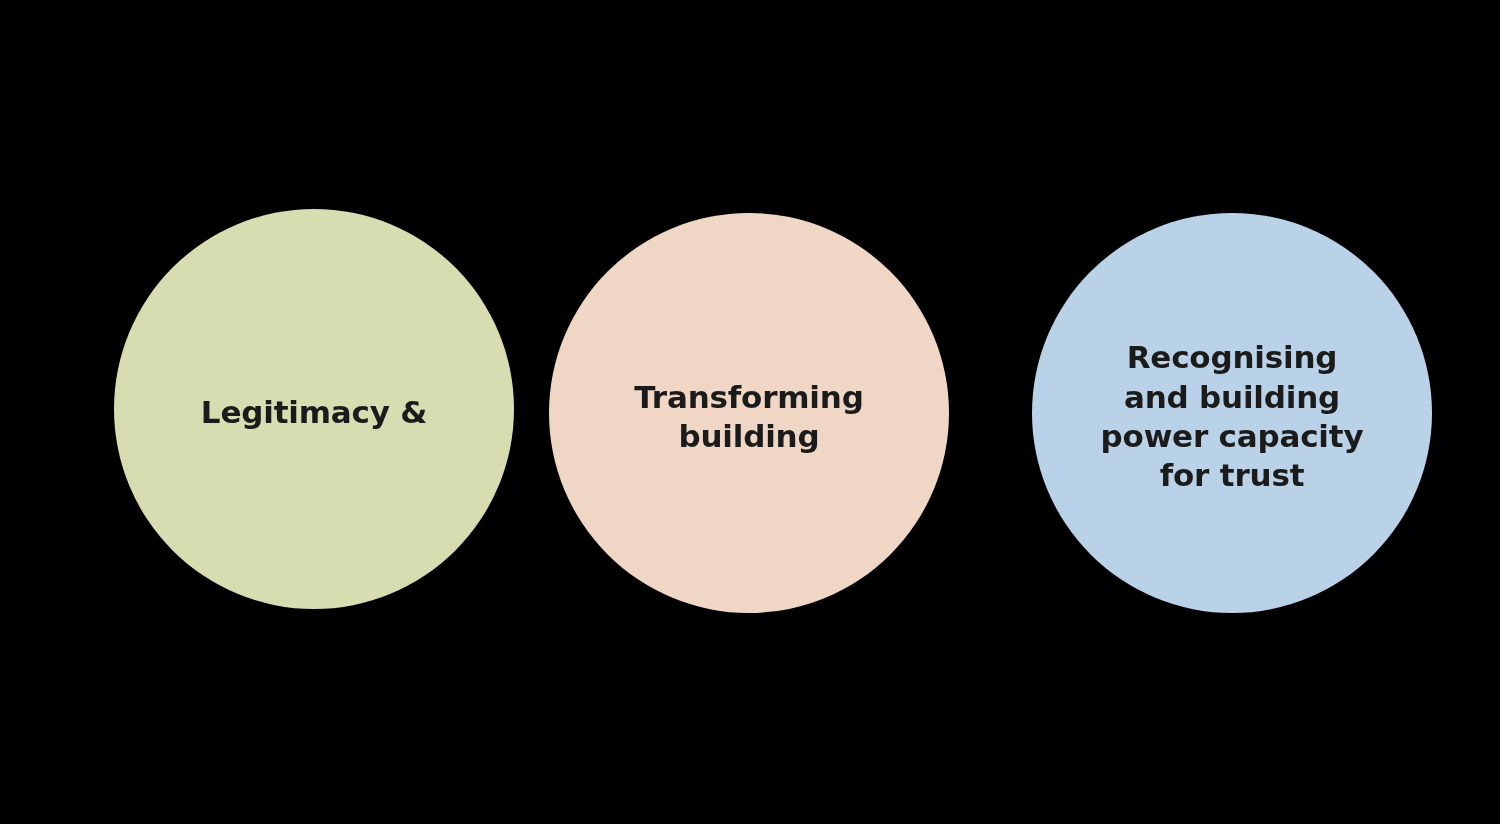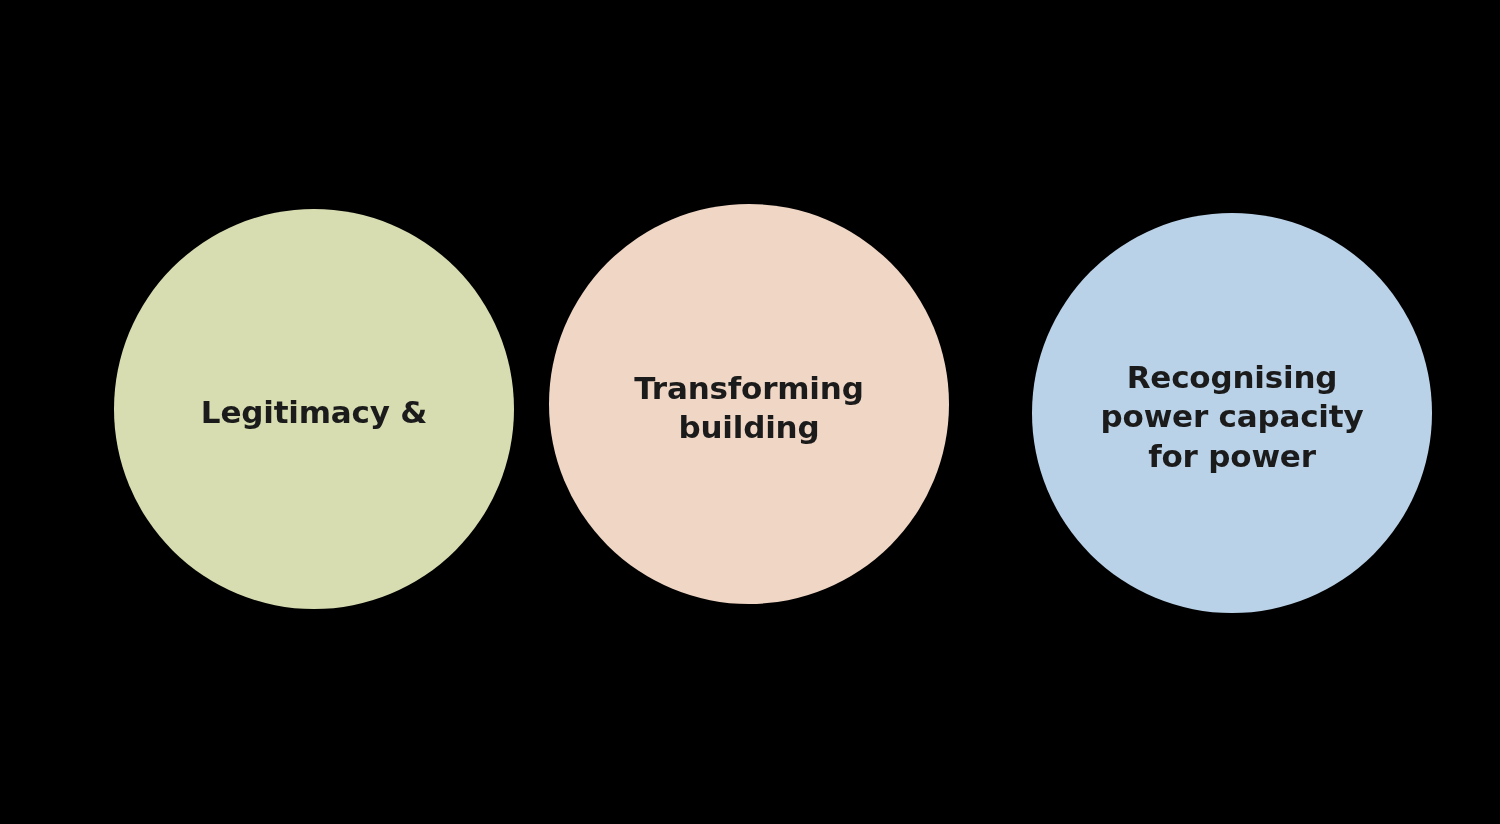--- a/index.html
+++ b/index.html
@@ -18,21 +18,21 @@
   .circle {
     position: absolute;
     width: 400px;
     height: 400px;
     border-radius: 50%;
     display: flex;
     align-items: center;
     justify-content: center;
   }
   .circle-1 { left: 114px; top: 209px; }
-  .circle-2 { left: 549px; top: 204px; }
+  .circle-2 { left: 549px; top: 213px; }
   .circle-3 { left: 1032px; top: 213px; }
   .circle-label {
     text-align: center;
     font-weight: 700;
     font-size: 31px;
     line-height: 1.27;
     color: #1b1b1b;
     padding-top: 8px;
     letter-spacing: -0.2px;
   }
@@ -55,18 +55,19 @@
   <div class="circle circle-2" style="background-color: rgb(240, 214, 197);">
     <div class="circle-label">
       <span class="line">Transforming</span>
       <span class="line">building</span>
     </div>
   </div>
 
   <div class="circle circle-3" style="background-color: rgb(186, 210, 232);">
     <div class="circle-label">
       <span class="line">Recognising</span>
+      <span class="line">and building</span>
       <span class="line">power capacity</span>
-      <span class="line">for power</span>
+      <span class="line">for trust</span>
     </div>
   </div>
 
 </div>
 
 </body></html>

